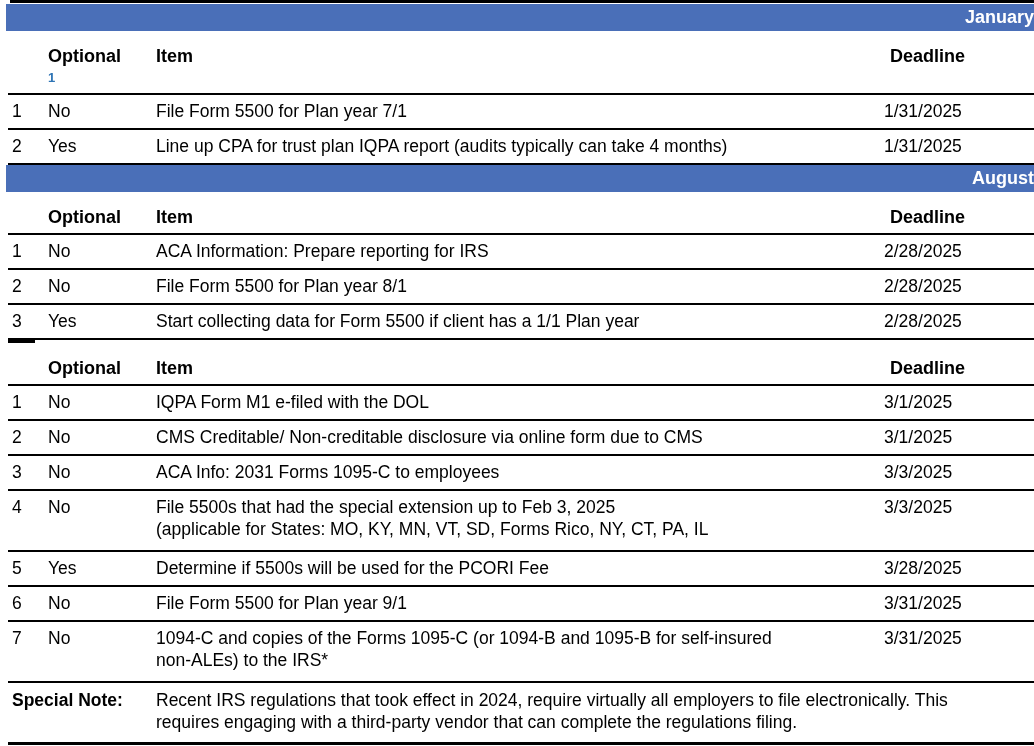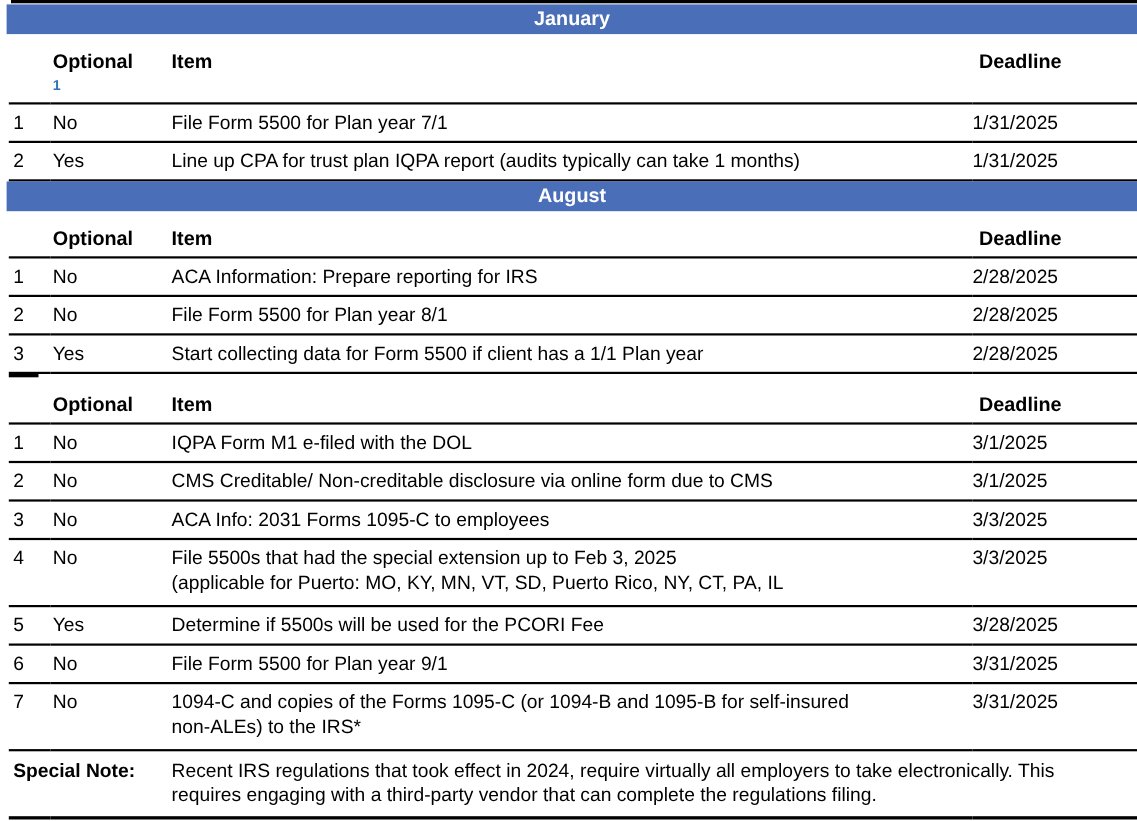--- a/index.html
+++ b/index.html
@@ -9,21 +9,21 @@
     background: #ffffff;
     font-family: "Liberation Sans", "DejaVu Sans", sans-serif;
     color: #000000;
     overflow: hidden;
   }
   .top-line { height: 3px; background: #000; margin-left: 10px; margin-bottom: 1px; }
   .month-bar {
     height: 27px; line-height: 27px;
     margin-left: 6px;
     background: #4A6FB8; color: #ffffff;
-    font-weight: 700; font-size: 18px; text-align: center;
+    font-weight: 700; font-size: 18px; text-align: right;
   }
   .seg { width: 27px; height: 3px; background: #000; margin-left: 8px; }
   table.cal {
     border-collapse: collapse;
     margin-left: 8px;
     width: 1026px;
     table-layout: fixed;
     font-size: 17.5px;
   }
   col.w-num { width: 38px; }
@@ -74,21 +74,21 @@
     <tbody>
       <tr>
         <td class="c-num">1</td>
         <td class="c-opt">No</td>
         <td class="c-item">File Form 5500 for Plan year 7/1</td>
         <td class="c-dl">1/31/2025</td>
       </tr>
       <tr>
         <td class="c-num">2</td>
         <td class="c-opt">Yes</td>
-        <td class="c-item">Line up CPA for trust plan IQPA report (audits typically can take 1 months)</td>
+        <td class="c-item">Line up CPA for trust plan IQPA report (audits typically can take 4 months)</td>
         <td class="c-dl">1/31/2025</td>
       </tr>
     </tbody>
   </table>
 
   <div class="month-bar">August</div>
   <table class="cal">
     <colgroup>
         <col class="w-num">
         <col class="w-opt">
@@ -158,21 +158,21 @@
         <td class="c-num">3</td>
         <td class="c-opt">No</td>
         <td class="c-item">ACA Info: 2031 Forms 1095-C to employees</td>
         <td class="c-dl">3/3/2025</td>
       </tr>
       <tr class="two-line">
         <td class="c-num">4</td>
         <td class="c-opt">No</td>
         <td class="c-item">
           <div>File 5500s that had the special extension up to Feb 3, 2025</div>
-          <div>(applicable for Puerto: MO, KY, MN, VT, SD, Puerto Rico, NY, CT, PA, IL</div>
+          <div>(applicable for States: MO, KY, MN, VT, SD, Forms Rico, NY, CT, PA, IL</div>
         </td>
         <td class="c-dl">3/3/2025</td>
       </tr>
       <tr>
         <td class="c-num">5</td>
         <td class="c-opt">Yes</td>
         <td class="c-item">Determine if 5500s will be used for the PCORI Fee</td>
         <td class="c-dl">3/28/2025</td>
       </tr>
       <tr>
@@ -186,20 +186,20 @@
         <td class="c-opt">No</td>
         <td class="c-item">
           <div>1094-C and copies of the Forms 1095-C (or 1094-B and 1095-B for self-insured</div>
           <div>non-ALEs) to the IRS*</div>
         </td>
         <td class="c-dl">3/31/2025</td>
       </tr>
       <tr class="note-row">
         <td class="note-label" colspan="2">Special Note:</td>
         <td class="c-item" colspan="2">
-          <div>Recent IRS regulations that took effect in 2024, require virtually all employers to take electronically. This</div>
+          <div>Recent IRS regulations that took effect in 2024, require virtually all employers to file electronically. This</div>
           <div>requires engaging with a third-party vendor that can complete the regulations filing.</div>
         </td>
       </tr>
     </tbody>
   </table>
 
 </div>
 
 </body></html>

